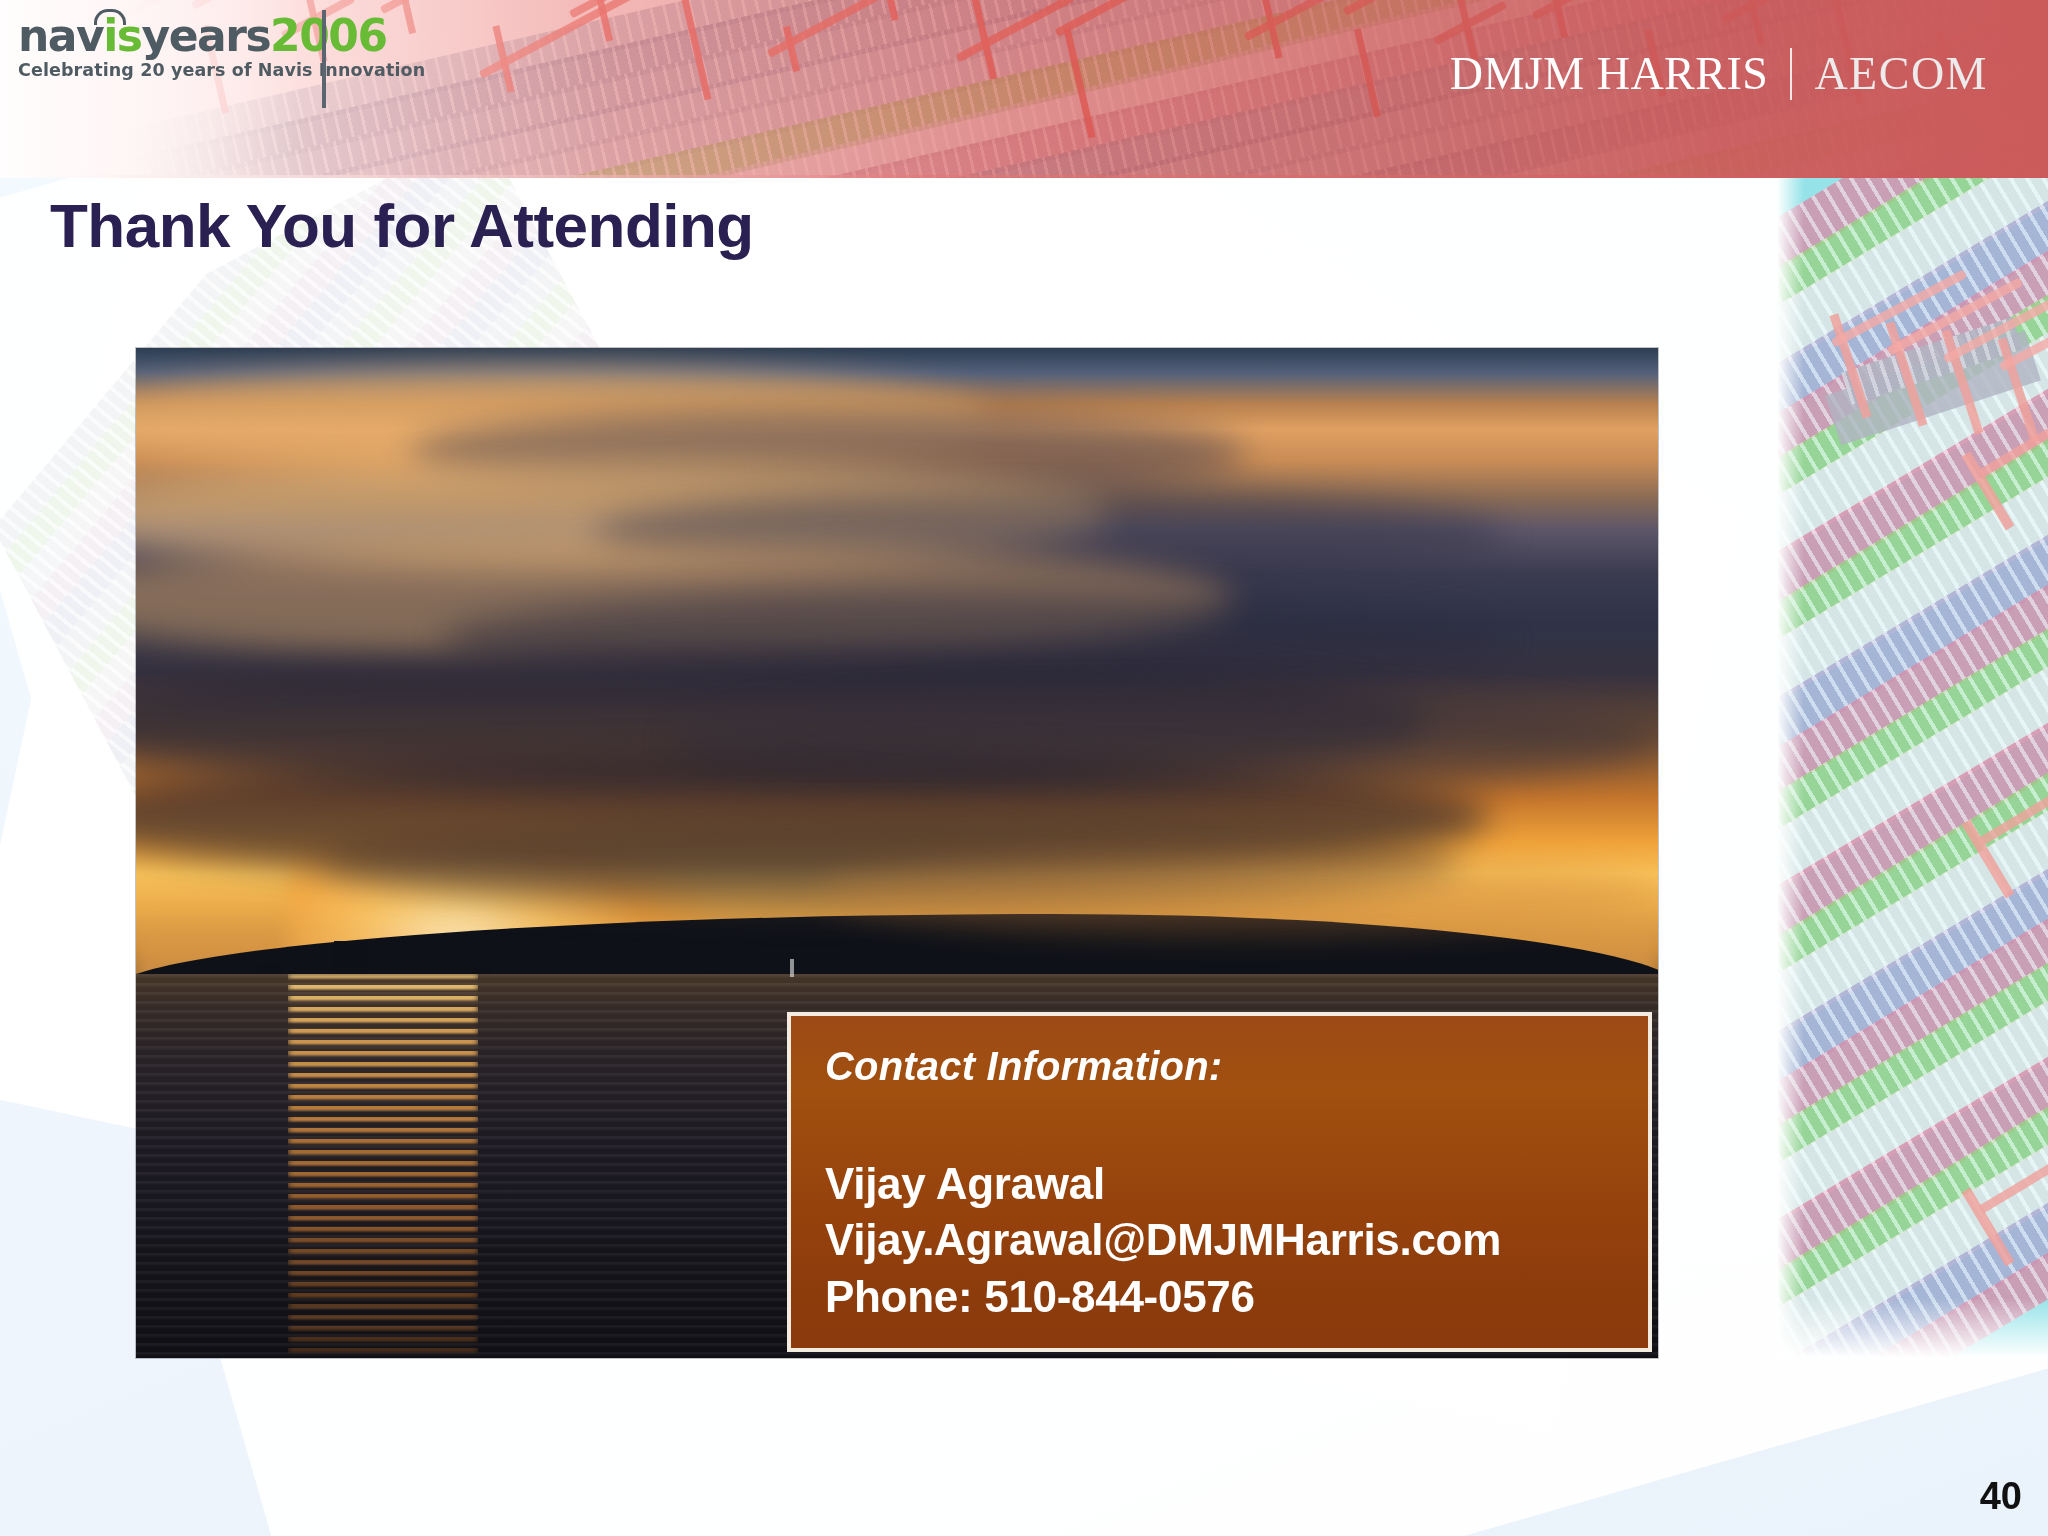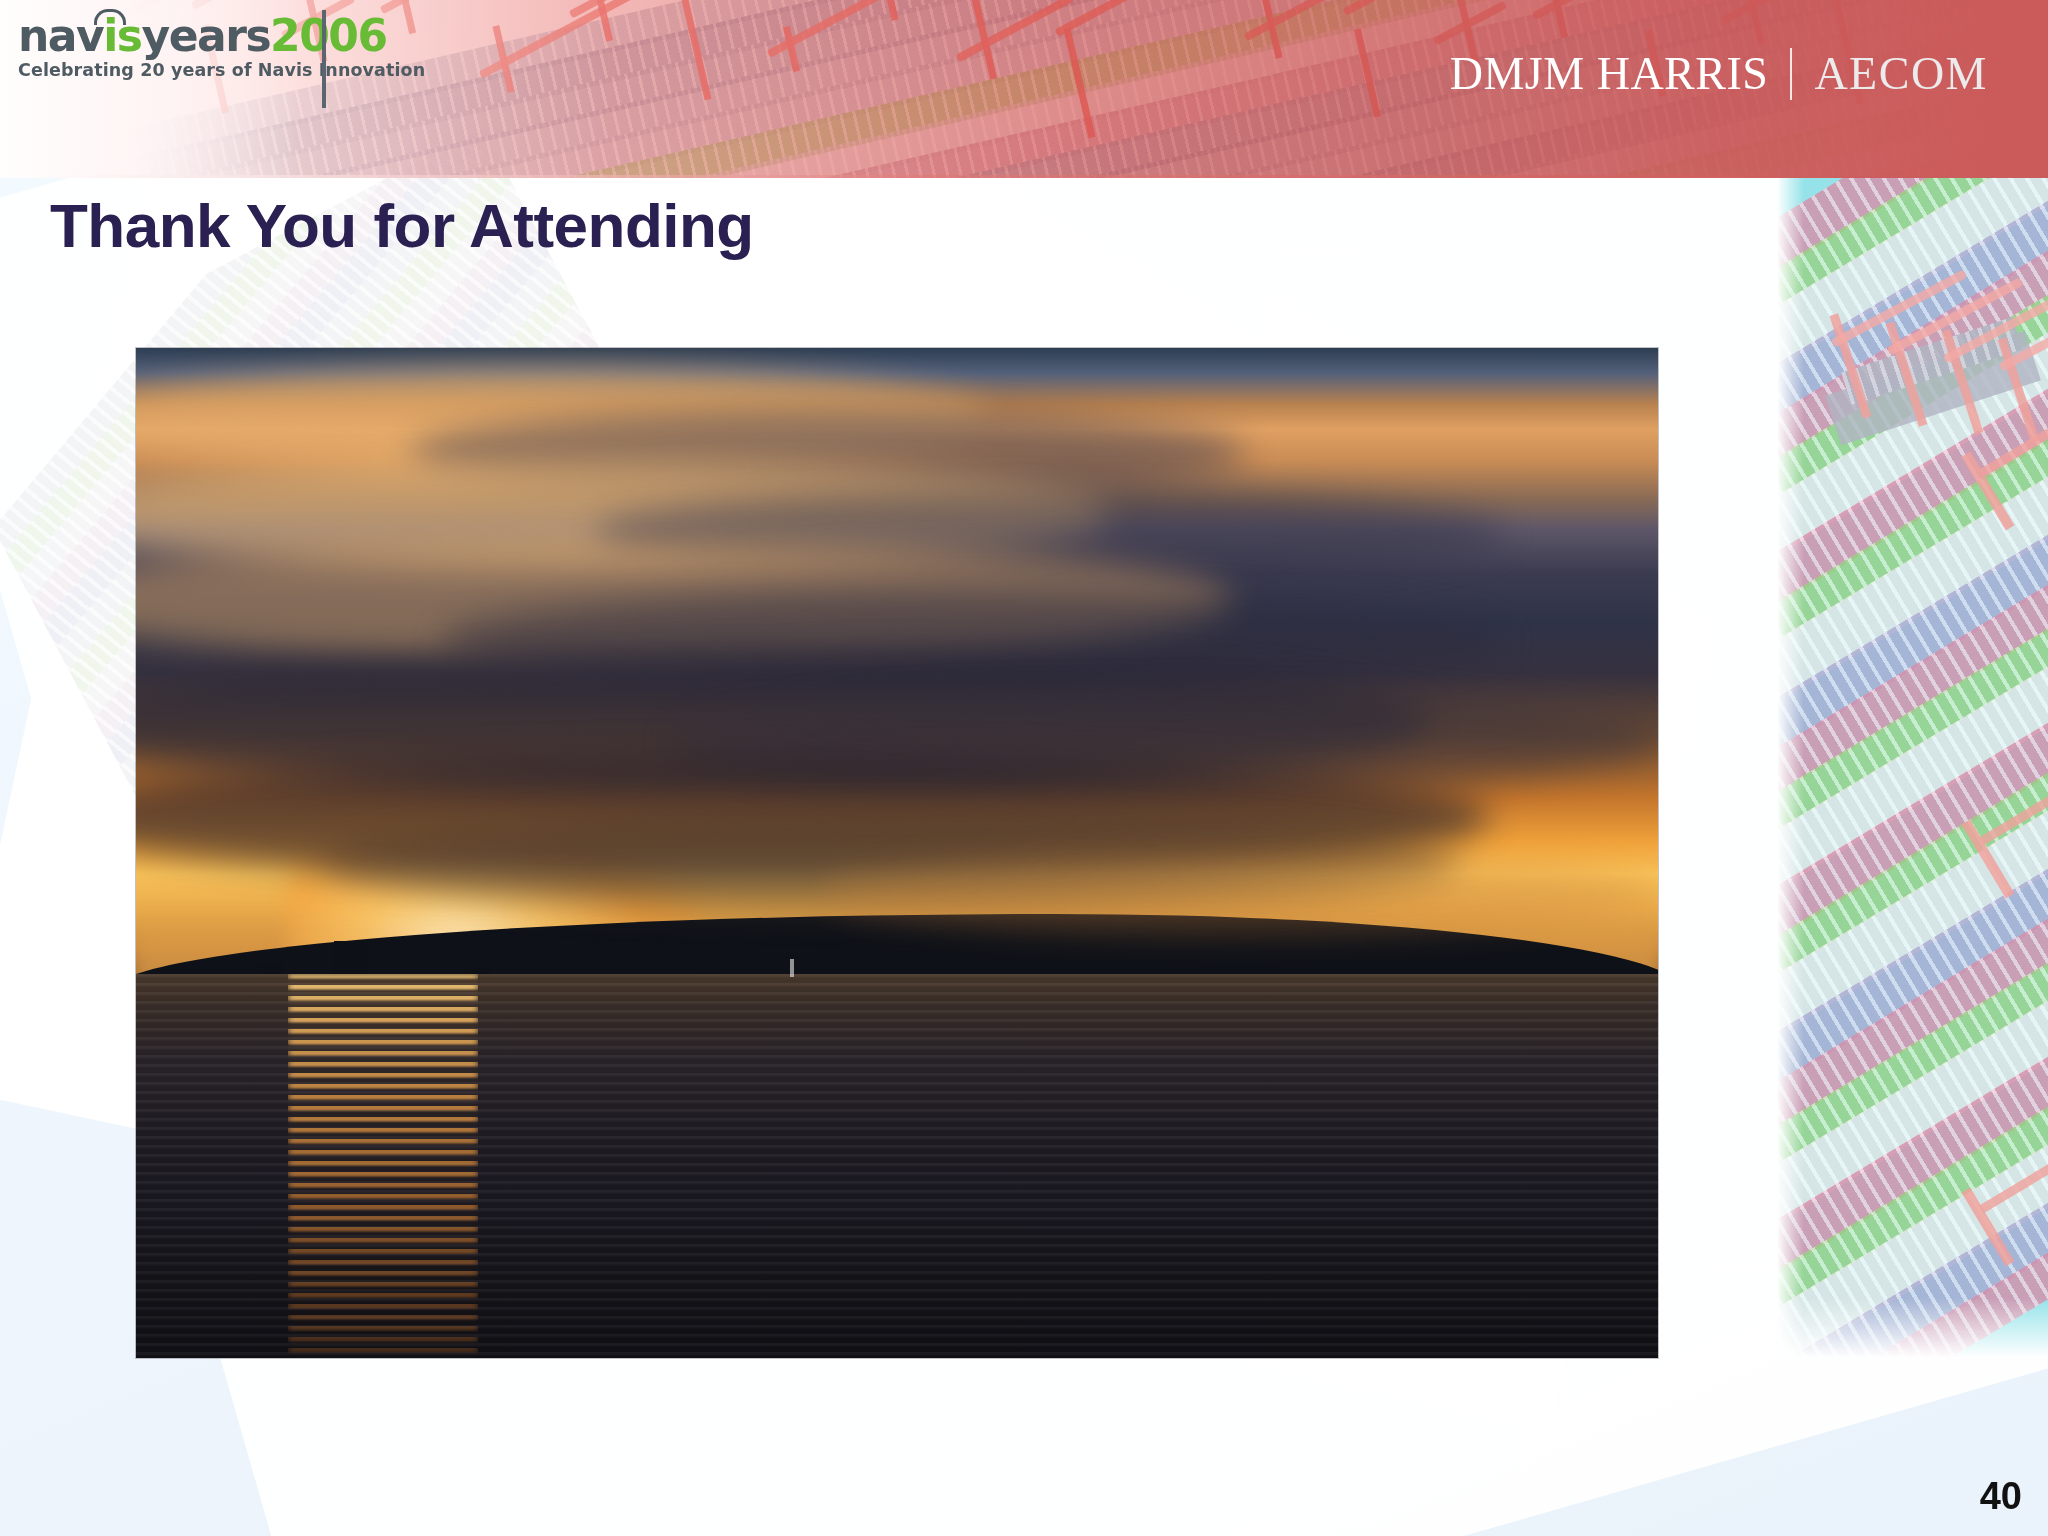--- a/index.html
+++ b/index.html
@@ -730,17 +730,25 @@
         <div class="cloudband" style="left: -8%; top: 19%; width: 80%; height: 12%; background: rgba(226, 170, 105, 0.55);"></div>
         <div class="cloudband" style="left: 20%; top: 24%; width: 70%; height: 10%; background: rgba(45, 44, 62, 0.6);"></div>
         <div class="cloudband" style="left: -5%; top: 30%; width: 90%; height: 14%; background: rgba(40, 38, 54, 0.7);"></div>
         <div class="cloudband" style="left: 35%; top: 34%; width: 65%; height: 10%; background: rgba(52, 48, 60, 0.55);"></div>
         <div class="cloudband" style="left: -6%; top: 40%; width: 95%; height: 13%; background: rgba(33, 31, 44, 0.72);"></div>
         <div class="cloudband" style="left: 12%; top: 46%; width: 75%; height: 10%; background: rgba(70, 52, 44, 0.5);"></div>
         <div class="cloudband" style="left: 45%; top: 50%; width: 55%; height: 8%; background: rgba(200, 130, 60, 0.35);"></div>
       </div>
   </div>
 
+  <div id="contact-box">
+    <div class="contact-head">Contact Information:</div>
+    <div class="contact-lines">
+      <div class="contact-line">Vijay Agrawal</div>
+      <div class="contact-line">Vijay.Agrawal@DMJMHarris.com</div>
+      <div class="contact-line">Phone: 510-844-0576</div>
+    </div>
+  </div>
 
 
   <div id="page-number">40</div>
 
 </div>
 
 </body></html>

